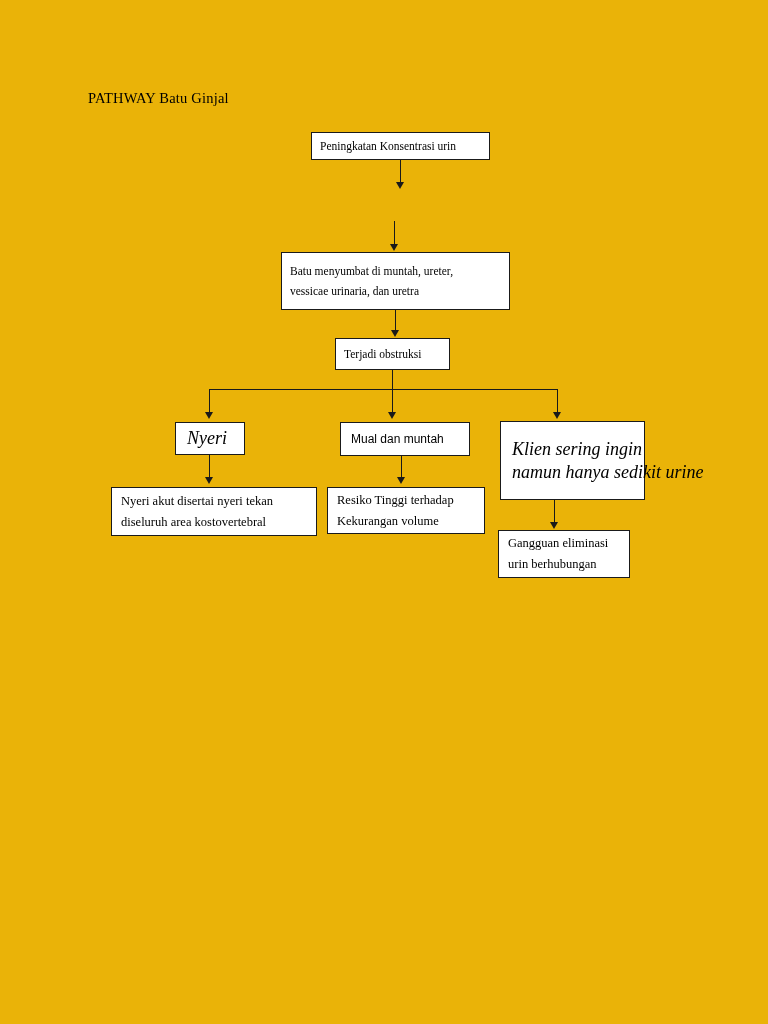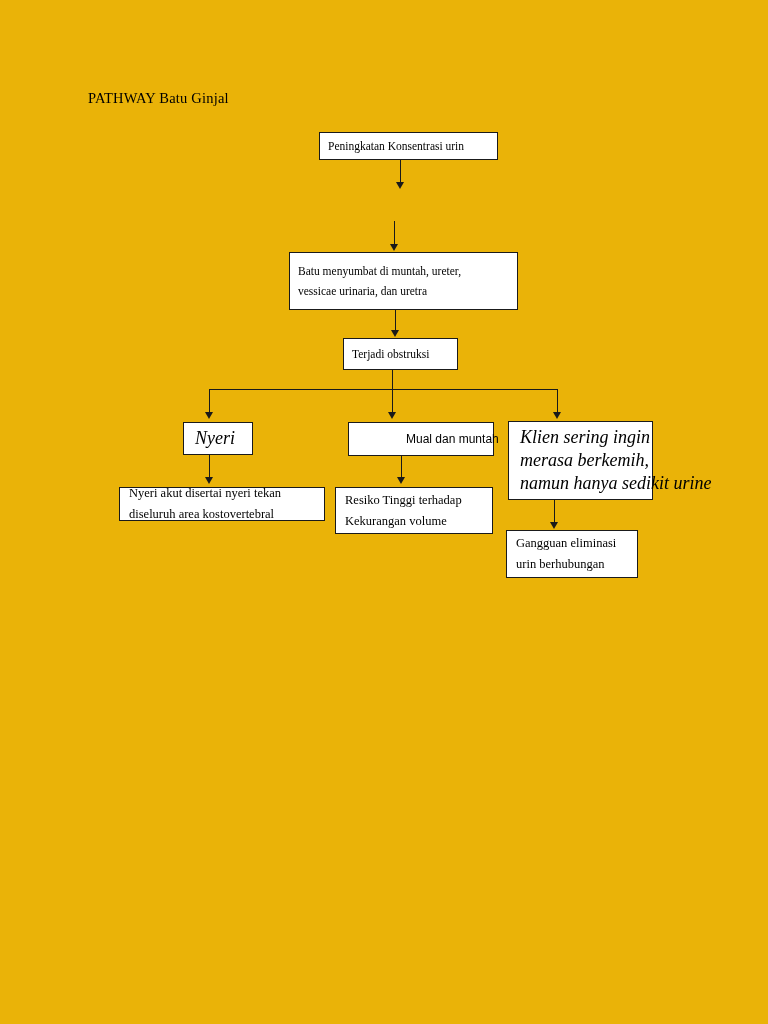--- a/index.html
+++ b/index.html
@@ -34,21 +34,20 @@
   }
   
   .node {
     position: absolute;
     box-sizing: border-box;
     border: 1px solid #1a1a1a;
     background: #ffffff;
     display: flex;
     flex-direction: column;
     justify-content: center;
-    margin-left: 8px;
   }
   .node .line {
     display: block;
     white-space: nowrap;
   }
   
   .node.t-small .line {
     font-size: 11.5px;
     line-height: 20px;
     padding-left: 8px;
@@ -70,23 +69,23 @@
     line-height: 20px;
     padding-left: 10px;
   }
 
   
   #n-konsentrasi { left: 311px; top: 132px;  width: 179px; height: 28px; }
   #n-terbentuk   { left: 310px; top: 190px;  width: 169px; height: 31px; }
   #n-menyumbat   { left: 281px; top: 252px;  width: 229px; height: 58px; }
   #n-obstruksi   { left: 335px; top: 338px;  width: 115px; height: 32px; }
   #n-nyeri       { left: 175px; top: 422px;  width: 70px;  height: 33px; }
-  #n-mual        { left: 340px; top: 422px;  width: 146px; height: 34px; padding-left: 47px; }
+  #n-mual        { left: 340px; top: 422px;  width: 130px; height: 34px; }
   #n-klien       { left: 500px; top: 421px;  width: 145px; height: 79px; }
-  #n-nyeriakut   { left: 111px; top: 487px;  width: 206px; height: 34px; }
+  #n-nyeriakut   { left: 111px; top: 487px;  width: 206px; height: 49px; }
   #n-resiko      { left: 327px; top: 487px;  width: 158px; height: 47px; }
   #n-gangguan    { left: 498px; top: 530px;  width: 132px; height: 48px; }
 
   
   .conn {
     position: absolute;
     background: #1a1a1a;
   }
   .conn.v { width: 1px; }
   .conn.h { height: 1px; }
@@ -149,21 +148,20 @@
   <div class="node t-big" id="n-nyeri">
     <span class="line">Nyeri</span>
   </div>
 
   <div class="node t-sans" id="n-mual">
     <span class="line">Mual dan muntah</span>
   </div>
 
   <div class="node t-big" id="n-klien">
     <span class="line">Klien sering ingin</span>
-    <span class="line">merasa  berkemih,</span>
     <span class="line">namun hanya sedikit urine</span>
   </div>
 
   <div class="node t-mid" id="n-nyeriakut">
     <span class="line">Nyeri akut disertai nyeri tekan</span>
     <span class="line">diseluruh area kostovertebral</span>
   </div>
 
   <div class="node t-mid" id="n-resiko">
     <span class="line">Resiko Tinggi terhadap</span>

